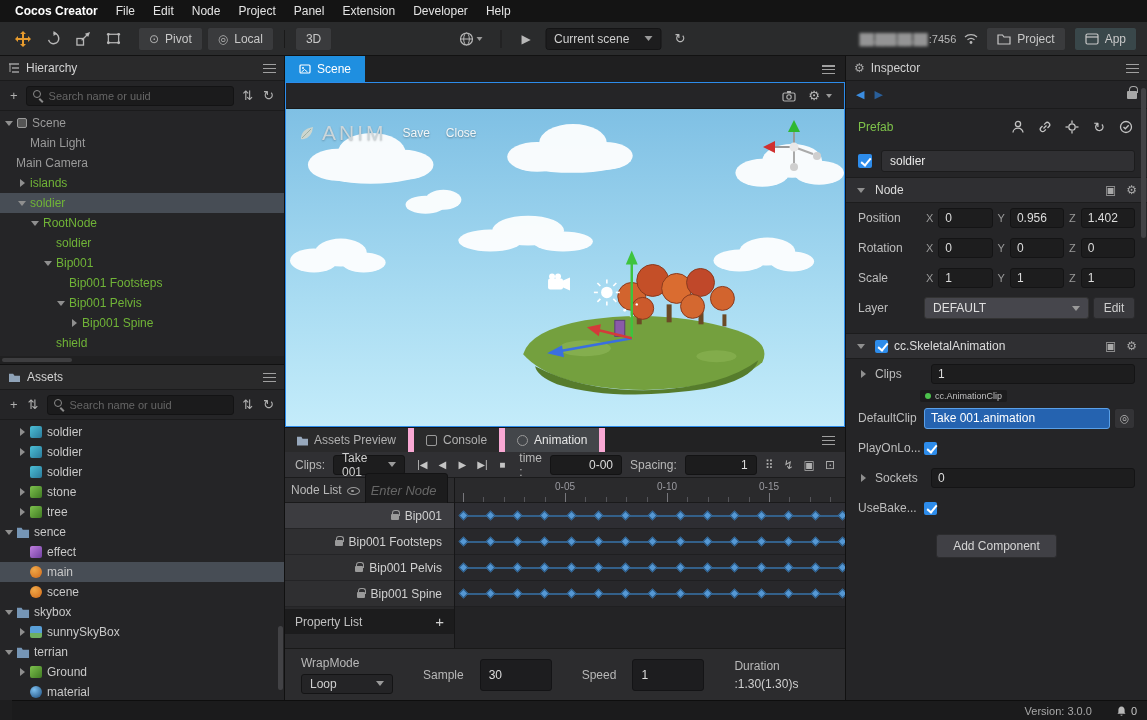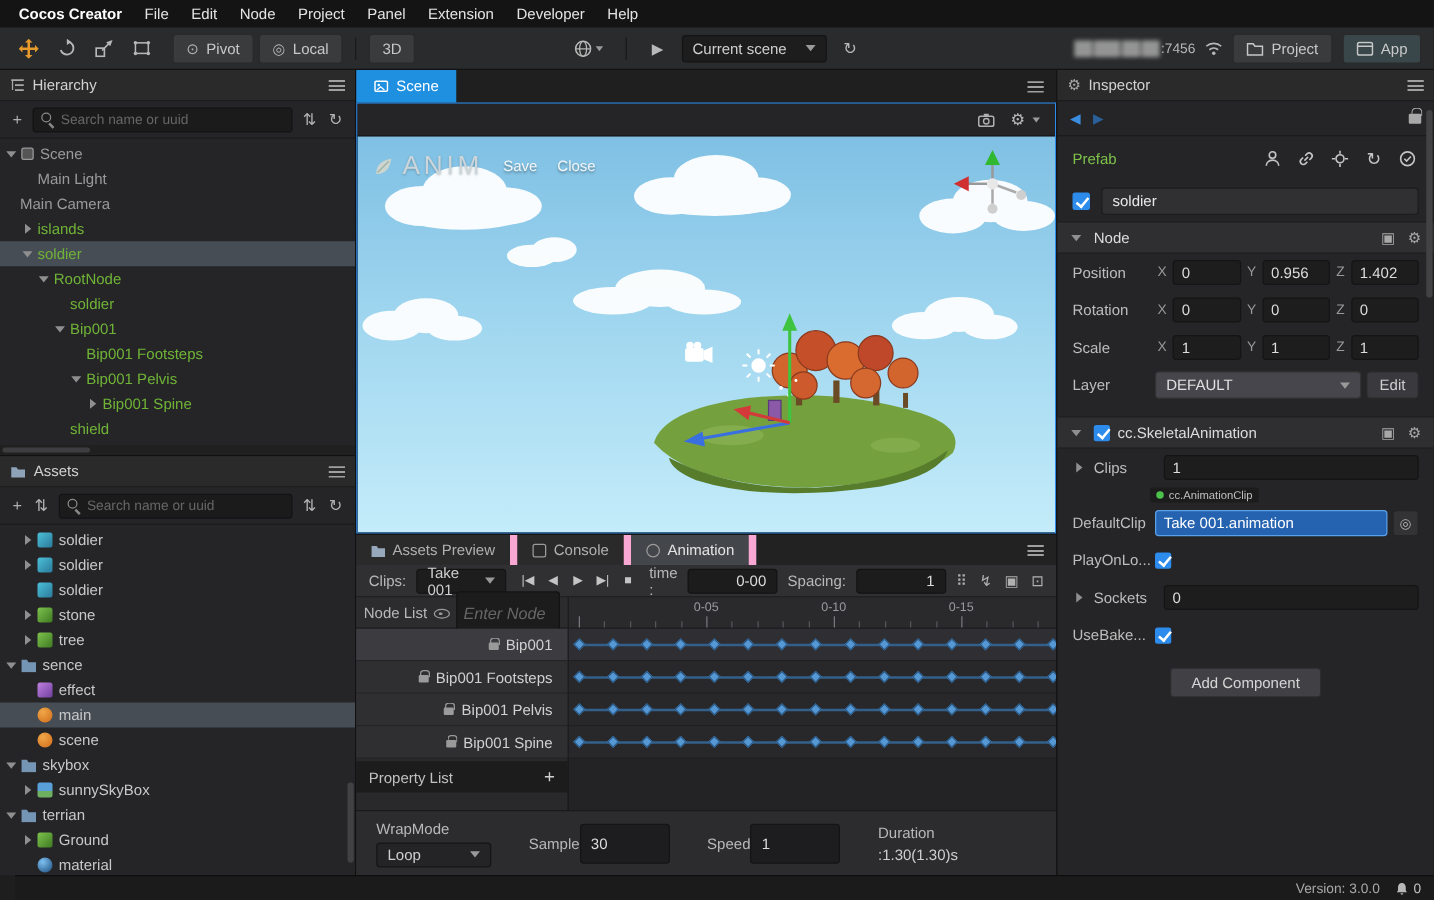--- a/index.html
+++ b/index.html
@@ -122,21 +122,21 @@
   .ruler { height:25px; background:#2a2a2c; border-bottom:1px solid #1a1a1b; position:relative; flex:none; }
   .tick { position:absolute; bottom:0; width:1px; height:5px; background:#55555a; }
   .tick.major { height:9px; background:#77777c; }
   .rlabel { position:absolute; top:3px; transform:translateX(-50%); font-size:10px; color:#9a9aa0; }
   .track-lane { height:26px; position:relative; border-bottom:1px solid #1f1f21; background:#28282b; }
   .track-lane.first { background:#2e2e33; }
   .keyline { position:absolute; left:6px; right:4px; top:12px; height:2px; background:#33608a; }
   .key { position:absolute; top:9px; width:7px; height:7px; background:#5598d4; border:1px solid #2a5a88; transform:rotate(45deg); cursor:pointer; }
   .anim-footer { height:52px; flex:none; background:#2c2c2e; border-top:1px solid #191919; display:flex; align-items:center; gap:30px; padding:0 16px; }
   .fgroup { display:flex; flex-direction:column; justify-content:center; gap:4px; }
-  .fgroup.inline { flex-direction:row; align-items:center; gap:0; }
+  .fgroup.inline { flex-direction:row; align-items:center; gap:16px; }
   .fgroup .select { width:92px; height:20px; background:#242426; }
   .finput { width:72px; height:32px; background:#1d1d1f; border:1px solid #141416; border-radius:3px; color:#ddd; padding:0 8px; }
   .dur { color:#cfcfcf; }
 
   
   .right-col { width:302px; flex:none; background:#252527; border-left:1px solid #111; display:flex; flex-direction:column; position:relative; }
   .insp-nav { height:28px; display:flex; align-items:center; gap:10px; padding:0 10px; border-bottom:1px solid #1b1b1c; flex:none; }
   .nav-arrow { font-size:11px; cursor:pointer; }
   .nav-arrow.back { color:#3b8de0; }
   .nav-arrow.fwd { color:#2a5f9a; }
@@ -168,21 +168,21 @@
   .prop-row.defaultclip { position:relative; padding-top:16px; min-height:44px; }
   .clip-tag { position:absolute; top:1px; left:74px; display:flex; align-items:center; gap:4px; background:#1c1c1d; border-radius:2px; padding:1px 5px; font-size:9px; color:#c0c0c0; }
   .clip-tag .dot { width:6px; height:6px; border-radius:50%; background:#4cc24c; }
   .clip-field { flex:1; min-width:0; height:21px; background:#2563b0; border:1px solid #5aa0e8; border-radius:3px; color:#fff; display:flex; align-items:center; padding:0 6px; cursor:pointer; white-space:nowrap; overflow:hidden; }
   .picker { width:21px; height:21px; flex:none; background:#333336; border:1px solid #242426; border-radius:3px; color:#b8b8b8; font-size:11px; cursor:pointer; display:flex; align-items:center; justify-content:center; }
   .addc-row { height:46px; display:flex; align-items:center; justify-content:center; flex:none; }
   .addc-btn { height:24px; padding:0 16px; background:#404045; border:1px solid #2c2c2e; border-radius:3px; color:#d6d6d6; cursor:pointer; }
   .insp-scroll { position:absolute; right:1px; top:32px; width:5px; height:150px; background:#424245; border-radius:3px; }
 
   
-  .statusbar { position:absolute; left:12px; right:0; bottom:0; height:20px; background:#1b1b1c; border-top:1px solid #0e0e0e; display:flex; align-items:center; justify-content:flex-end; gap:12px; padding:0 10px; color:#a8a8a8; font-size:11px; }
+  .statusbar { position:absolute; left:12px; right:0; bottom:0; height:20px; background:#1b1b1c; border-top:1px solid #0e0e0e; display:flex; align-items:center; justify-content:flex-end; gap:24px; padding:0 10px; color:#a8a8a8; font-size:11px; }
   .bellwrap { display:flex; align-items:center; gap:4px; color:#c4c4c4; cursor:pointer; }
 </style>
 </head>
 <body>
 
 <div class="menubar">
     <div class="menu-item brand">Cocos Creator</div>
     <div class="menu-item">File</div>
     <div class="menu-item">Edit</div>
     <div class="menu-item">Node</div>

